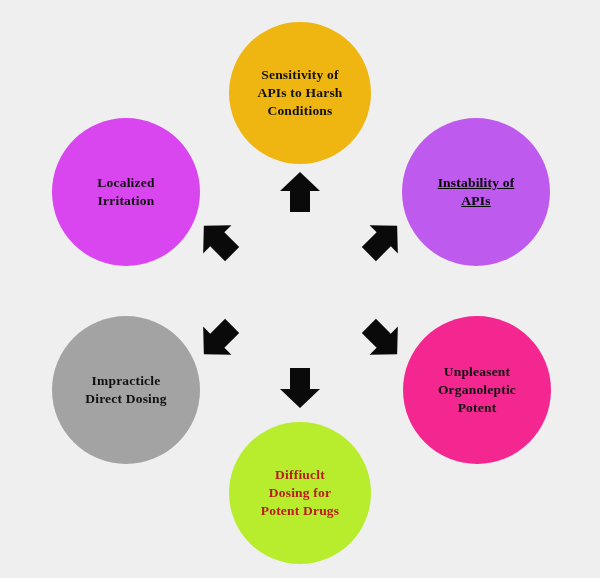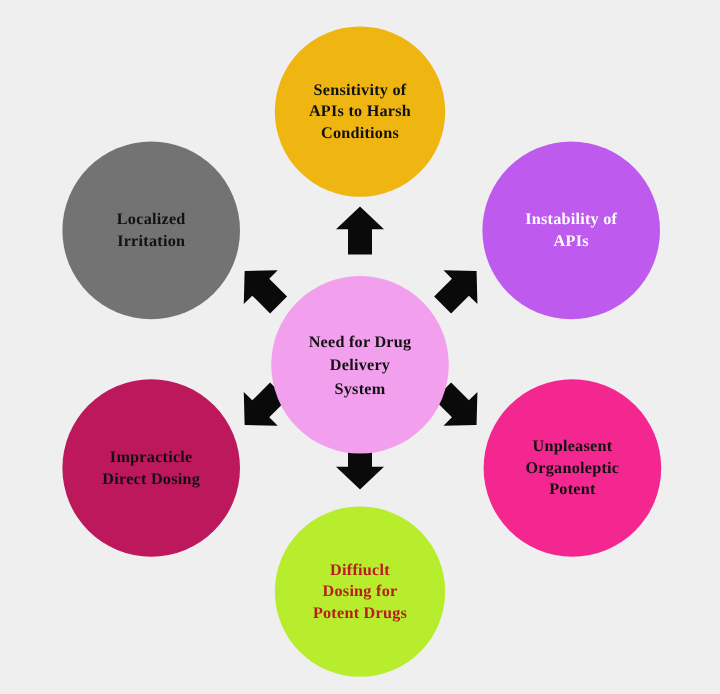--- a/index.html
+++ b/index.html
@@ -81,42 +81,42 @@
 
 <div id="diagram" style="background-color: rgb(239, 239, 239);">
 
   <div class="node" id="node-top" style="background-color: rgb(239, 181, 17);">
     <span class="node-label" style="color: rgb(17, 17, 17);">Sensitivity of
 APIs to Harsh
 Conditions</span>
   </div>
 
   <div class="node" id="node-top-right" style="background-color: rgb(190, 91, 238);">
-    <span class="node-label" style="color: #ffffff;">Instability of
+    <span class="node-label" style="color: #000000; text-decoration: underline;">Instability of
 APIs</span>
   </div>
 
   <div class="node" id="node-bot-right" style="background-color: rgb(244, 39, 144);">
     <span class="node-label" style="color: rgb(17, 17, 17);">Unpleasent
 Organoleptic
 Potent</span>
   </div>
 
   <div class="node" id="node-bottom" style="background-color: rgb(184, 237, 46);">
     <span class="node-label" style="color: #b91c1c;">Diffiuclt
 Dosing for
 Potent Drugs</span>
   </div>
 
-  <div class="node" id="node-bot-left" style="background-color: #be185d;">
+  <div class="node" id="node-bot-left" style="background-color: #a3a3a3;">
     <span class="node-label" style="color: rgb(17, 17, 17);">Impracticle
 Direct Dosing</span>
   </div>
 
-  <div class="node" id="node-top-left" style="background-color: #737373;">
+  <div class="node" id="node-top-left" style="background-color: #d946ef;">
     <span class="node-label" style="color: rgb(17, 17, 17);">Localized
 Irritation</span>
   </div>
 
   <div class="arrow" id="arrow-up">
     <svg viewBox="0 0 44 44" xmlns="http://www.w3.org/2000/svg">
       <polygon class="arrow-shape" points="22,2 42,21 32,21 32,42 12,42 12,21 2,21" fill="#0a0a0a"></polygon>
     </svg>
   </div>
 
@@ -143,19 +143,14 @@
       <polygon class="arrow-shape" points="22,2 42,21 32,21 32,42 12,42 12,21 2,21" fill="#0a0a0a"></polygon>
     </svg>
   </div>
 
   <div class="arrow" id="arrow-up-left">
     <svg viewBox="0 0 44 44" xmlns="http://www.w3.org/2000/svg">
       <polygon class="arrow-shape" points="22,2 42,21 32,21 32,42 12,42 12,21 2,21" fill="#0a0a0a"></polygon>
     </svg>
   </div>
 
-  <div class="node" id="node-center" style="background-color: rgb(242, 160, 238);">
-    <span class="node-label" style="color: rgb(17, 17, 17);">Need for Drug
-Delivery
-System</span>
-  </div>
 
 </div>
 
 </body></html>

